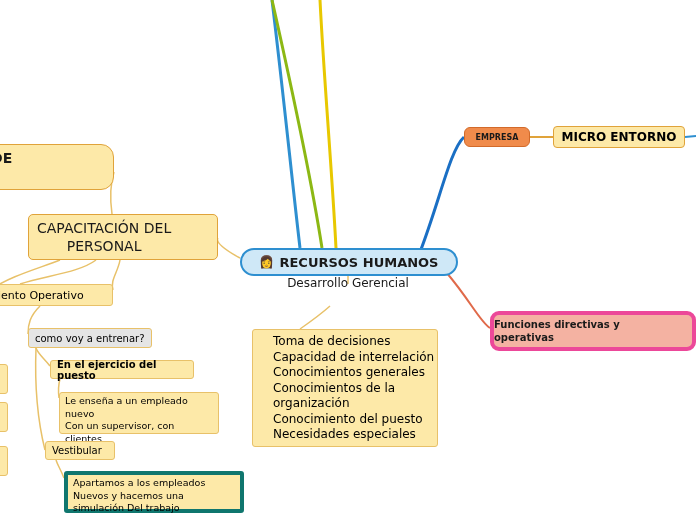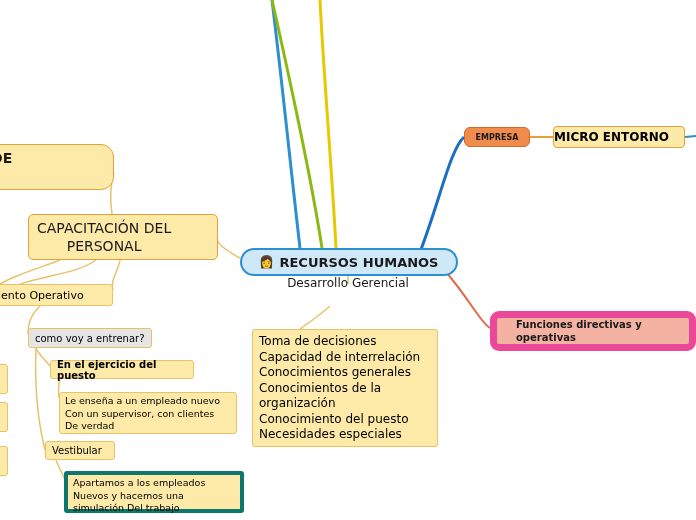--- a/index.html
+++ b/index.html
@@ -103,21 +103,21 @@
   .n-micro {
     left: 553px;
     top: 126px;
     width: 132px;
     height: 22px;
     background: #fde9a8;
     border: 1px solid #e0a33a;
     border-radius: 4px;
     display: flex;
     align-items: center;
-    justify-content: flex-start;
+    justify-content: center;
     font-weight: bold;
     font-size: 12px;
   }
   .n-desarrollo-gerencial {
     left: 277px;
     top: 272px;
     width: 142px;
     height: 22px;
     display: flex;
     align-items: center;
@@ -125,39 +125,39 @@
     font-size: 12px;
     color: #1a1a1a;
     text-align: right;
   }
   .n-funciones {
     left: 490px;
     top: 311px;
     width: 206px;
     height: 40px;
     background: #f4b2a2;
-    border: 7px solid #ec4899;
+    border: 4px solid #ec4899;
     border-radius: 9px;
     display: flex;
     align-items: center;
-    padding-left: 19px;
+    padding-left: 0;
     font-weight: bold;
     font-size: 10px;
     line-height: 13px;
     color: #1a1a1a;
   }
   .n-toma {
     left: 252px;
     top: 329px;
     width: 186px;
     height: 118px;
     background: #fde9a8;
     border: 1px solid #e8c169;
     border-radius: 3px;
-    padding: 4px 6px;
+    padding: 4px 20px;
     font-size: 12px;
     line-height: 15.5px;
   }
   .n-adiestramiento {
     left: -42px;
     top: 284px;
     width: 155px;
     height: 22px;
     background: #fde9a8;
     border: 1px solid #e8c169;
@@ -190,21 +190,21 @@
     border-radius: 3px;
     display: flex;
     align-items: center;
     padding-left: 6px;
     font-weight: bold;
     font-size: 10px;
   }
   .n-ensena {
     left: 59px;
     top: 392px;
-    width: 178px;
+    width: 160px;
     height: 42px;
     background: #fde9a8;
     border: 1px solid #e8c169;
     border-radius: 3px;
     padding: 2px 5px;
     font-size: 9.5px;
     line-height: 12.5px;
   }
   .n-vestibular {
     left: 45px;

